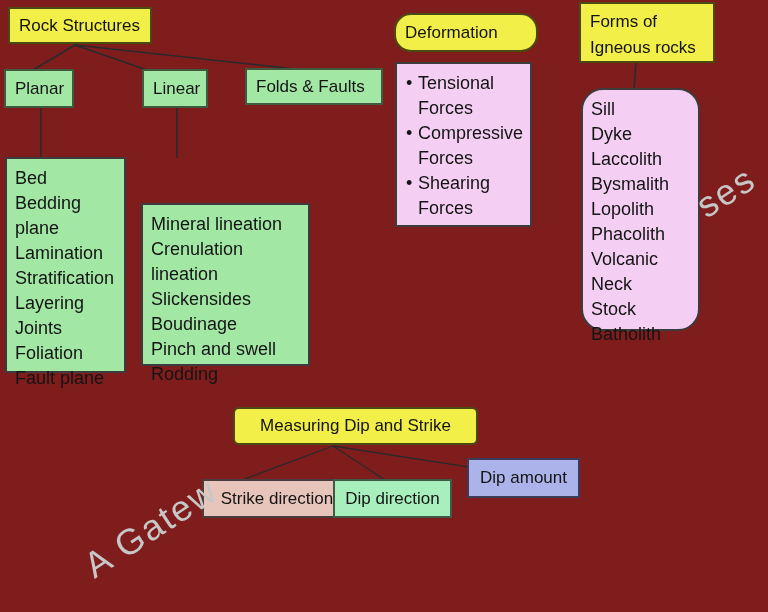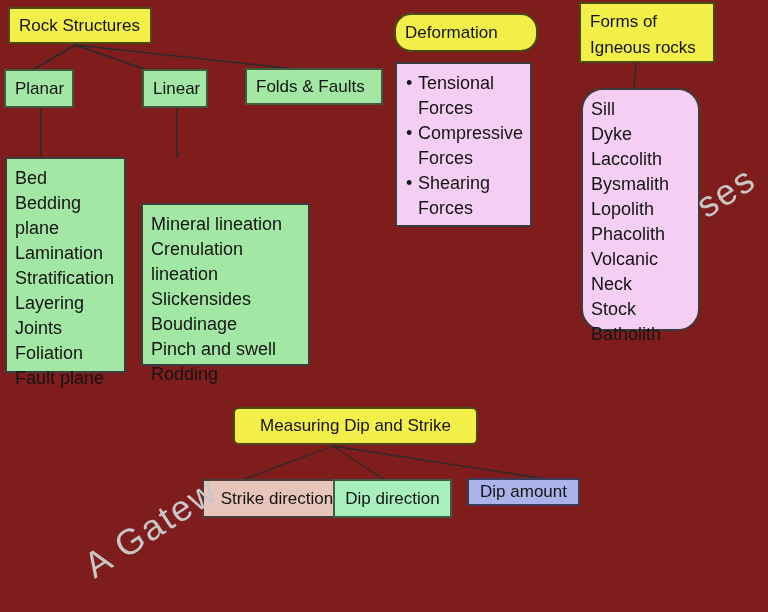--- a/index.html
+++ b/index.html
@@ -104,19 +104,19 @@
       <div class="li">Stock</div>
       <div class="li">Batholith</div>
     </div>
 
   <div class="box yellow center" style="left:233px;top:407px;width:245px;height:38px;border-radius:6px;">Measuring Dip and Strike</div>
 
   <div class="box salmon center" style="left:170px;top:479px;width:150px;height:39px;">Strike direction</div>
 
   <div class="box mint center" style="left:333px;top:479px;width:119px;height:39px;">Dip direction</div>
 
-  <div class="box periwinkle center" style="left:467px;top:478px;width:113px;height:28px;">Dip amount</div>
+  <div class="box periwinkle center" style="left:467px;top:458px;width:113px;height:40px;">Dip amount</div>
 
   <div class="wm" style="left:88px;top:548px;">A Gatew</div>
 
   <div class="wm" style="left:700px;top:188px;">ses</div>
 
 </div>
 
 </body></html>

